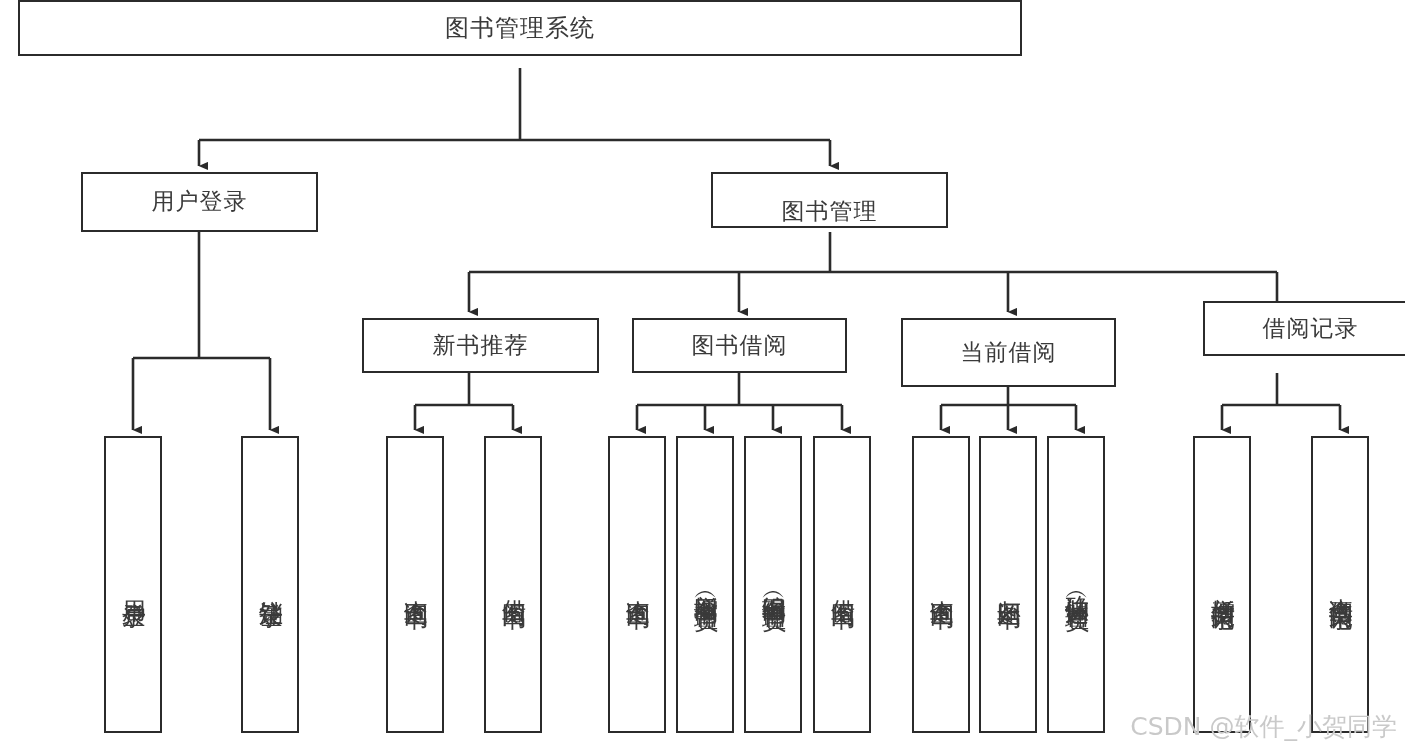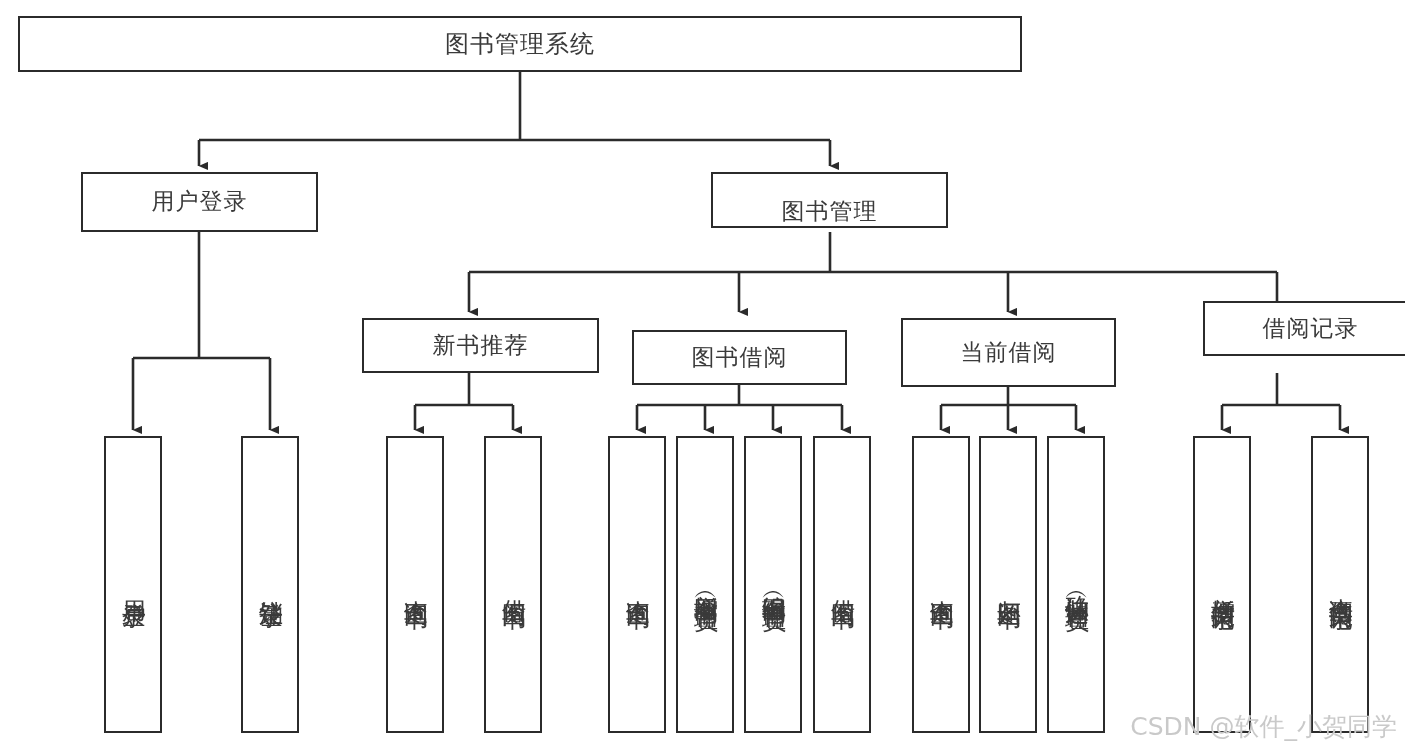--- a/index.html
+++ b/index.html
@@ -117,37 +117,37 @@
     <path d="M941,405 L941,430" stroke="#2b2b2b" stroke-width="2.6" fill="none" marker-end="url(#arrowhead)"></path>
     <path d="M1008,405 L1008,430" stroke="#2b2b2b" stroke-width="2.6" fill="none" marker-end="url(#arrowhead)"></path>
     <path d="M1076,405 L1076,430" stroke="#2b2b2b" stroke-width="2.6" fill="none" marker-end="url(#arrowhead)"></path>
 
     <path d="M1277,373 L1277,405" stroke="#2b2b2b" stroke-width="2.6" fill="none"></path>
     <path d="M1222,405 L1340,405" stroke="#2b2b2b" stroke-width="2.6" fill="none"></path>
     <path d="M1222,405 L1222,430" stroke="#2b2b2b" stroke-width="2.6" fill="none" marker-end="url(#arrowhead)"></path>
     <path d="M1340,405 L1340,430" stroke="#2b2b2b" stroke-width="2.6" fill="none" marker-end="url(#arrowhead)"></path>
   </svg>
 
-  <div class="node horiz root" style="left:18px; top:16px; width:1004px; height:56px;">
+  <div class="node horiz root" style="left:18px; top:0; width:1004px; height:56px;">
     <span class="node-label">图书管理系统</span>
   </div>
 
   <div class="node horiz" style="left:81px; top:172px; width:237px; height:60px;">
     <span class="node-label">用户登录</span>
   </div>
 
   <div class="node horiz" style="left:711px; top:172px; width:237px; height:56px;align-items:flex-end;">
     <span class="node-label">图书管理</span>
   </div>
 
   <div class="node horiz" style="left:362px; top:318px; width:237px; height:55px;">
     <span class="node-label">新书推荐</span>
   </div>
 
-  <div class="node horiz" style="left:632px; top:330px; width:215px; height:55px;">
+  <div class="node horiz" style="left:632px; top:318px; width:215px; height:55px;">
     <span class="node-label">图书借阅</span>
   </div>
 
   <div class="node horiz" style="left:901px; top:318px; width:215px; height:69px;">
     <span class="node-label">当前借阅</span>
   </div>
 
   <div class="node horiz" style="left:1170px; top:301px; width:215px; height:55px;margin-left:33px;">
     <span class="node-label">借阅记录</span>
   </div>

